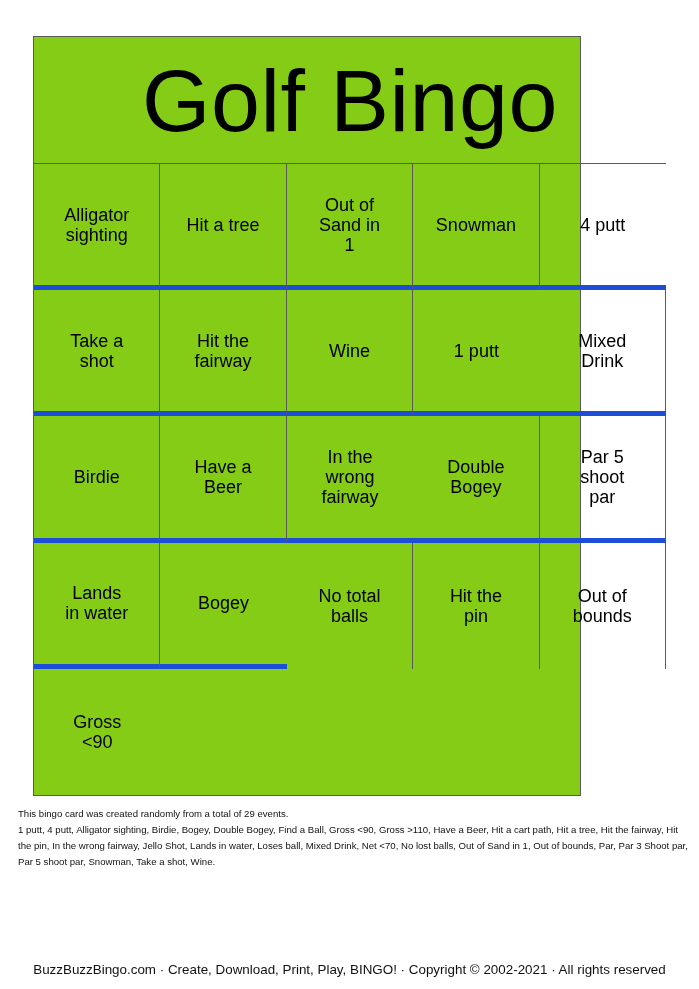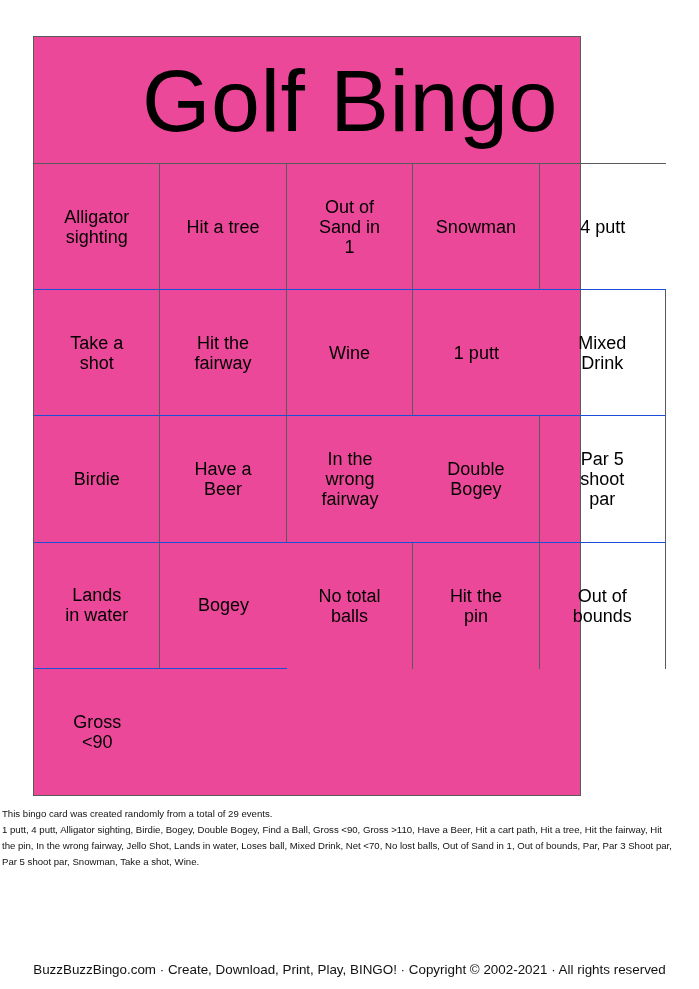--- a/index.html
+++ b/index.html
@@ -16,21 +16,21 @@
       width: 699px;
       height: 989px;
     }
     .card {
       position: absolute;
       left: 33px;
       top: 36px;
       width: 548px;
       height: 760px;
       border: 1px solid #5a5a5a;
-      background: #ec4899;
+      background: #84cc16;
     }
     .title-cell {
       position: absolute;
       left: 0;
       top: 0;
       width: 632px;
       height: 127px;
       border-bottom: 1px solid #5a5a5a;
       display: flex;
       align-items: center;
@@ -47,35 +47,35 @@
       left: 0;
       top: 127px;
       width: 632px;
       height: 631px;
       display: grid;
       grid-template-columns: repeat(5, 1fr);
       grid-template-rows: repeat(5, 1fr);
     }
     .cell {
       border-right: 1px solid #5a5a5a;
-      border-bottom: 1px solid #1d4ed8;
+      border-bottom: 5px solid #1d4ed8;
       display: flex;
       align-items: center;
       justify-content: center;
       text-align: center;
       font-size: 18px;
       line-height: 20px;
       padding: 0 22px;
     }
     .cell.col-last { border-right: none; }
     .cell.row-last { border-bottom: none; }
     .cell span { display: block; white-space: pre-line; }
     .info {
       position: absolute;
-      left: 2px;
+      left: 18px;
       top: 806px;
       width: 672px;
       font-size: 9.6px;
       line-height: 16px;
       color: #111111;
     }
     .footer {
       position: absolute;
       left: 0;
       top: 962px;

